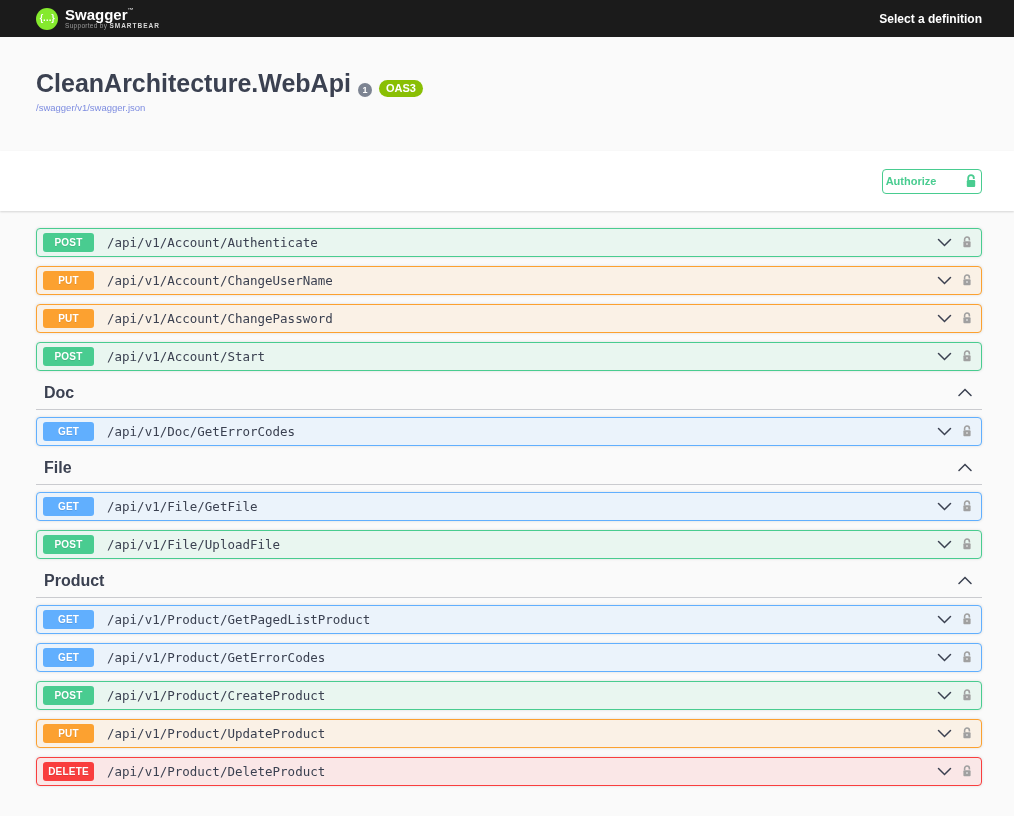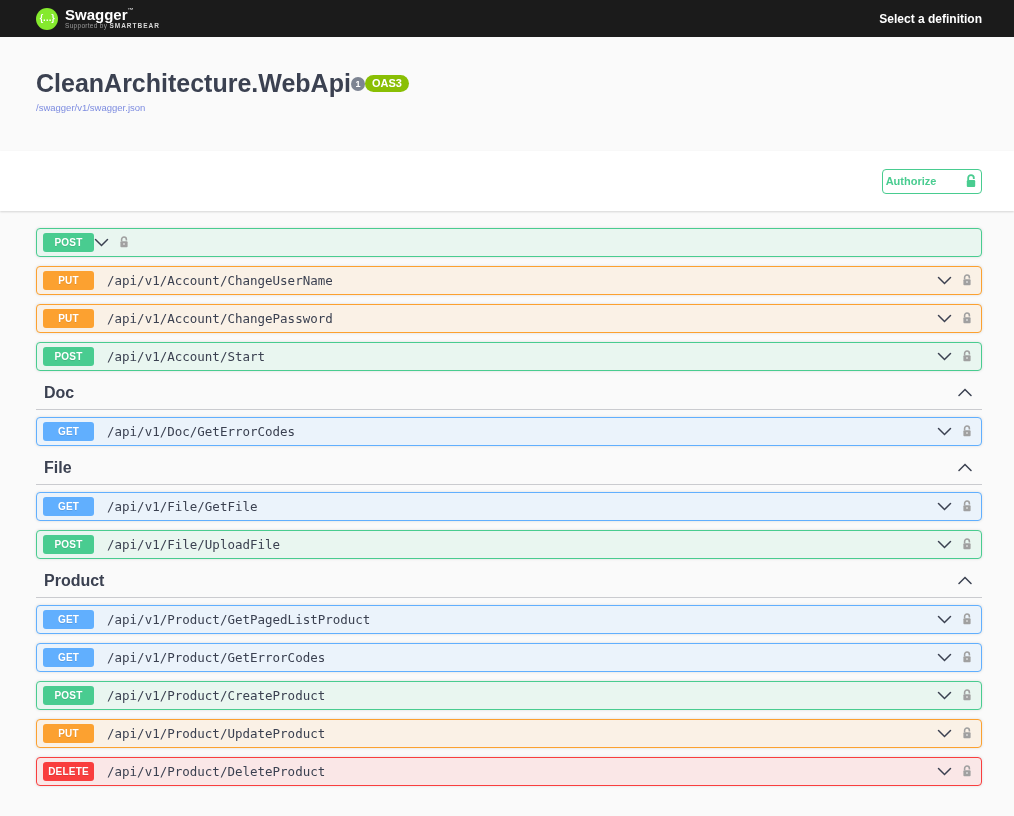--- a/index.html
+++ b/index.html
@@ -23,21 +23,21 @@
   .brand-sub{font-size:6.5px;color:#9b9b9b;margin-top:1px;letter-spacing:.3px;}
   .brand-sub b{color:#d9d9d9;letter-spacing:1px;}
   .definition-select-wrap{display:flex;align-items:center;gap:10px;}
   .select-label{color:#fff;font-size:12px;font-weight:bold;}
   .definition-select{width:258px;height:20px;background:#f7f7f7;border:2px solid var(--oas-green,#89bf04);border-radius:3px;display:flex;align-items:center;justify-content:space-between;padding:0 8px;cursor:pointer;}
   .definition-select .sel-text{font-size:11.5px;color:#222;}
   .sel-chevron{flex:0 0 auto;}
 
   
   .info-section{padding-top:32px;padding-bottom:36px;}
-  .page-title{margin:0;font-size:25px;font-weight:bold;color:#3b4151;line-height:28px;display:flex;align-items:center;}
+  .page-title{margin:0;font-size:25px;font-weight:bold;color:#3b4151;line-height:28px;display:flex;align-items:flex-end;gap:7px;}
   .version-badge{background:#7d8492;color:#fff;font-size:9px;font-weight:bold;height:14px;min-width:14px;border-radius:50%;display:inline-flex;align-items:center;justify-content:center;margin-top:1px;padding:0 2px;box-sizing:border-box;}
   .oas-badge{background:var(--oas-green,#89bf04);color:#fff;font-size:11px;font-weight:bold;border-radius:9px;padding:2px 7px;margin-top:1px;display:inline-block;line-height:1.2;}
   .spec-link{display:inline-block;margin-top:4px;font-size:9.5px;color:#7d8ce0;text-decoration:none;cursor:pointer;}
 
   
   .scheme-container{background:#fff;height:60px;box-shadow:0 1px 2px 0 rgba(0,0,0,.15);}
   .scheme-inner{height:100%;display:flex;align-items:center;justify-content:flex-end;}
   .authorize-btn{display:flex;align-items:center;justify-content:center;gap:28px;width:100px;height:25px;background:#fff;border:1px solid var(--auth-green,#49cc90);border-radius:4px;color:var(--auth-green,#49cc90);font-family:"Liberation Sans",sans-serif;font-size:11px;font-weight:bold;cursor:pointer;padding:0;}
 
   
@@ -100,20 +100,21 @@
       </svg>
     </button>
   </div>
 </div>
 
 <div class="container" id="sections">
   <section class="opblock-section">
     <div class="ops">
   <div class="opblock m-post">
     <span class="method-badge">POST</span>
+    <span class="op-path">/api/v1/Account/Authenticate</span>
     <span class="op-icons">
       <svg width="15" height="9" viewBox="0 0 14 9">
               <path d="M1 1.5 L7 7.5 L13 1.5" fill="none" stroke="#3b4151" stroke-width="1.5" stroke-linecap="round"></path>
             </svg>
       <svg class="row-lock" width="12" height="15" viewBox="0 0 20 24">
         <path d="M6 10 V6.8 a4 4 0 0 1 8 0 V8.6" fill="none" stroke="currentColor" stroke-width="2.6"></path>
         <rect x="4" y="10" width="12" height="10" rx="1.6" fill="currentColor"></rect>
         <circle cx="10" cy="14.5" r="1.8" fill="rgba(255,255,255,.55)"></circle>
       </svg>
     </span>

